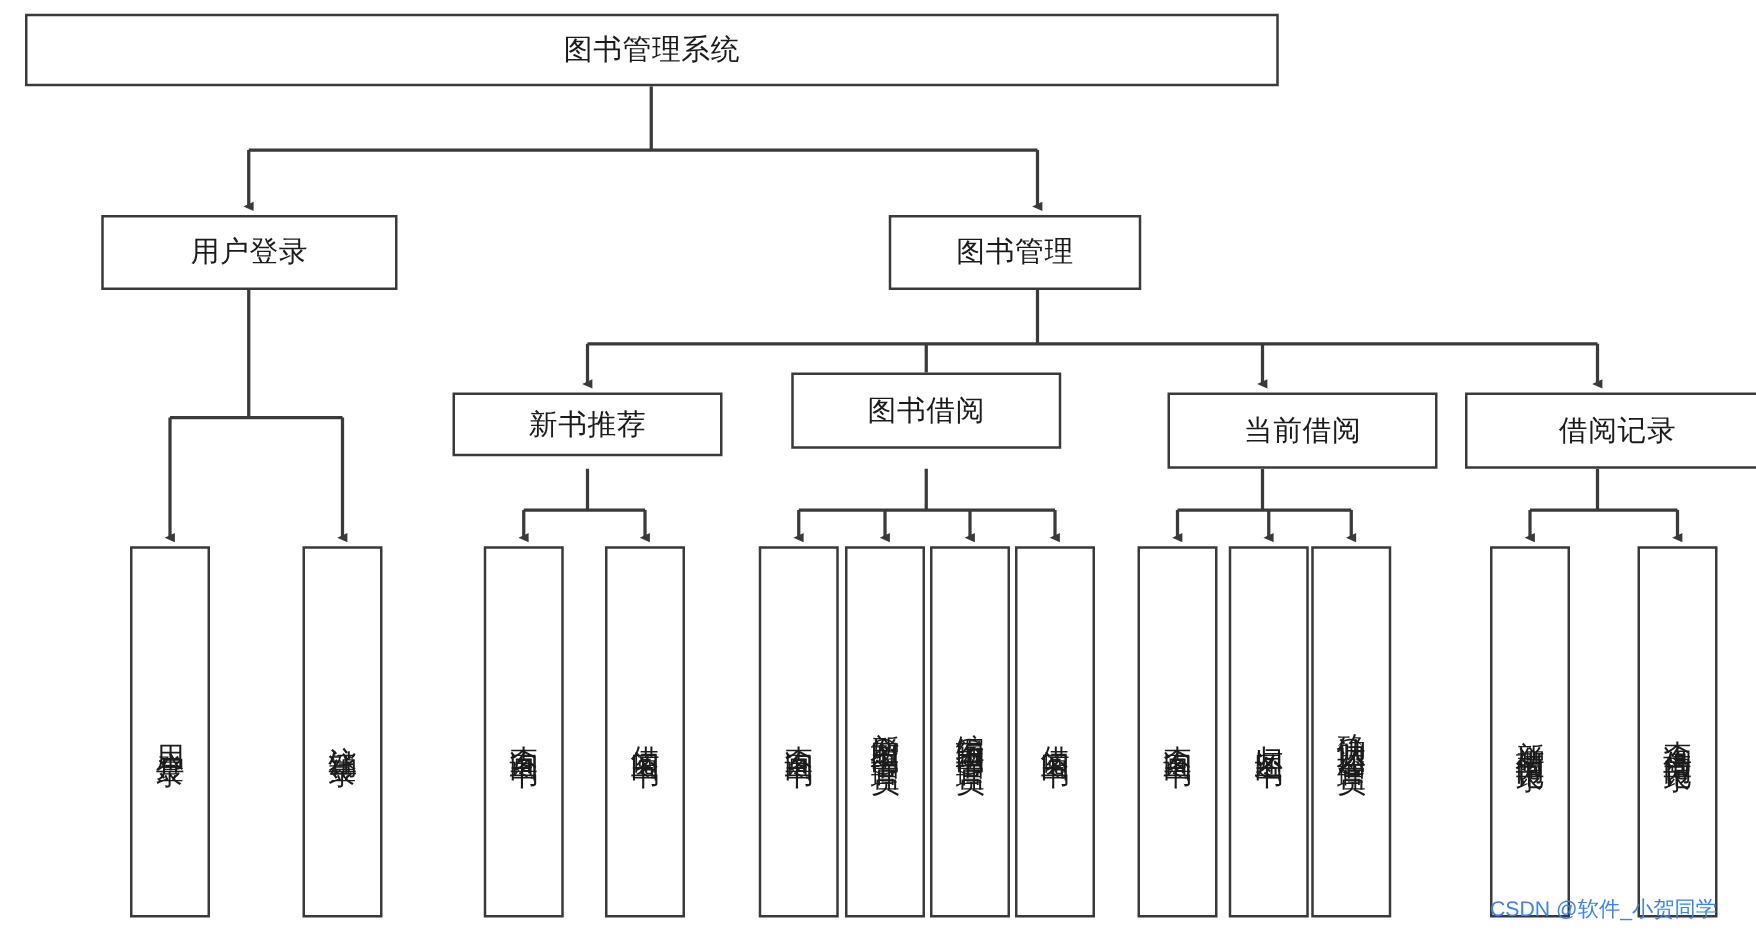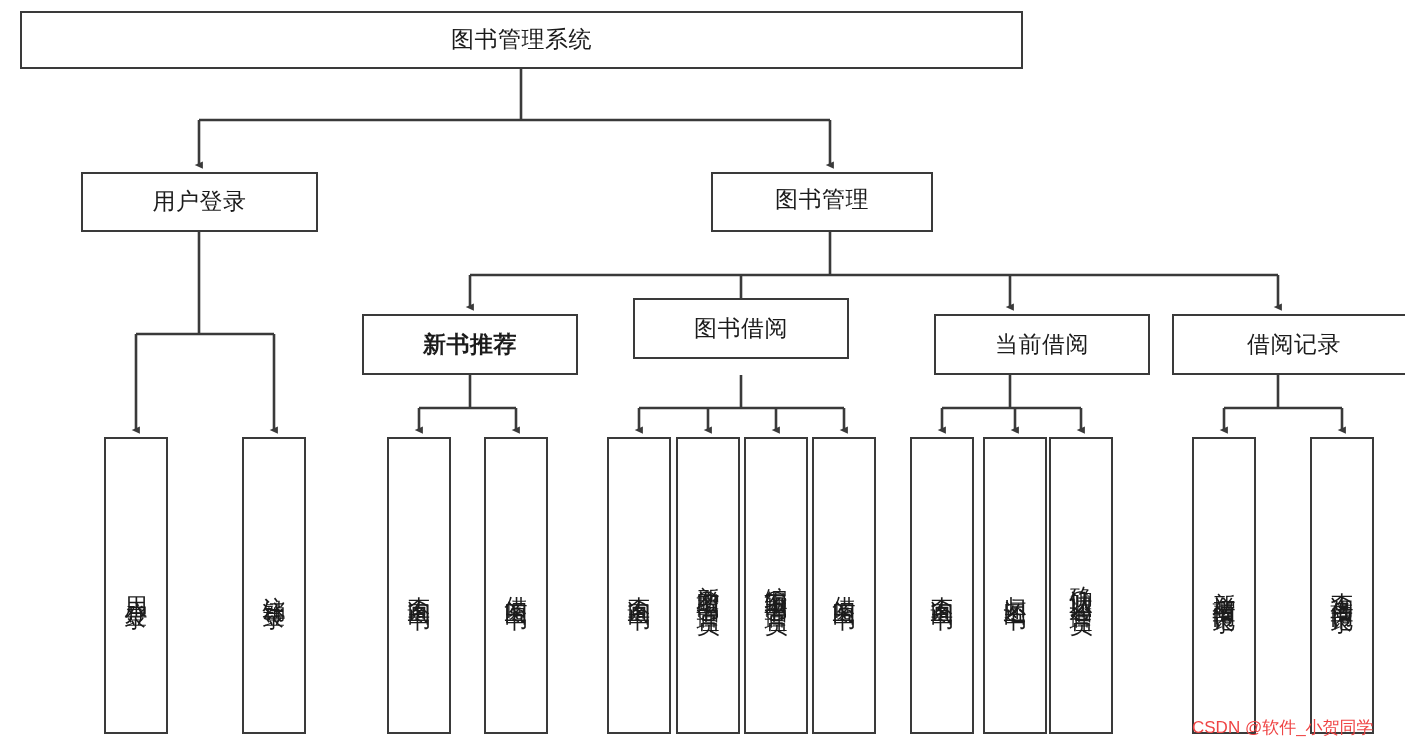--- a/index.html
+++ b/index.html
@@ -125,25 +125,25 @@
     </g>
   </svg>
 
   <div class="node root horiz" style="left: 20px; top: 11px; width: 1003px; height: 58px;">
     <span class="lbl">图书管理系统</span>
   </div>
 
   <div class="node horiz" style="left: 81px; top: 172px; width: 237px; height: 60px;">
     <span class="lbl">用户登录</span>
   </div>
-  <div class="node horiz" style="left: 711px; top: 172px; width: 222px; height: 60px; font-family: Liberation Mono, monospace;">
+  <div class="node horiz" style="left: 711px; top: 172px; width: 202px; height: 60px;">
     <span class="lbl">图书管理</span>
   </div>
 
-  <div class="node horiz" style="left: 362px; top: 314px; width: 216px; height: 61px; font-weight: bold;">
+  <div class="node horiz" style="left: 362px; top: 314px; width: 216px; height: 51px;">
     <span class="lbl">新书推荐</span>
   </div>
   <div class="node horiz" style="left: 633px; top: 298px; width: 216px; height: 61px;">
     <span class="lbl">图书借阅</span>
   </div>
   <div class="node horiz" style="left: 934px; top: 314px; width: 216px; height: 61px;">
     <span class="lbl">当前借阅</span>
   </div>
   <div class="node horiz" style="left: 1172px; top: 314px; width: 244px; height: 61px;">
     <span class="lbl">借阅记录</span>
@@ -182,15 +182,15 @@
   <div class="node vert" style="left: 1049px; top: 437px; width: 64px; height: 297px;">
     <span class="lbl">确认归还（管理员）</span>
   </div>
   <div class="node vert" style="left: 1192px; top: 437px; width: 64px; height: 297px;">
     <span class="lbl">新增借阅记录</span>
   </div>
   <div class="node vert" style="left: 1310px; top: 437px; width: 64px; height: 297px;">
     <span class="lbl">查询借阅记录</span>
   </div>
 
-  <div class="watermark" style="left: 1192px; top: 716px; color: #ef4444;">CSDN @软件_小贺同学</div>
+  <div class="watermark" style="left: 1192px; top: 716px; color: #3b82f6;">CSDN @软件_小贺同学</div>
 
 </div>
 
 </body></html>

